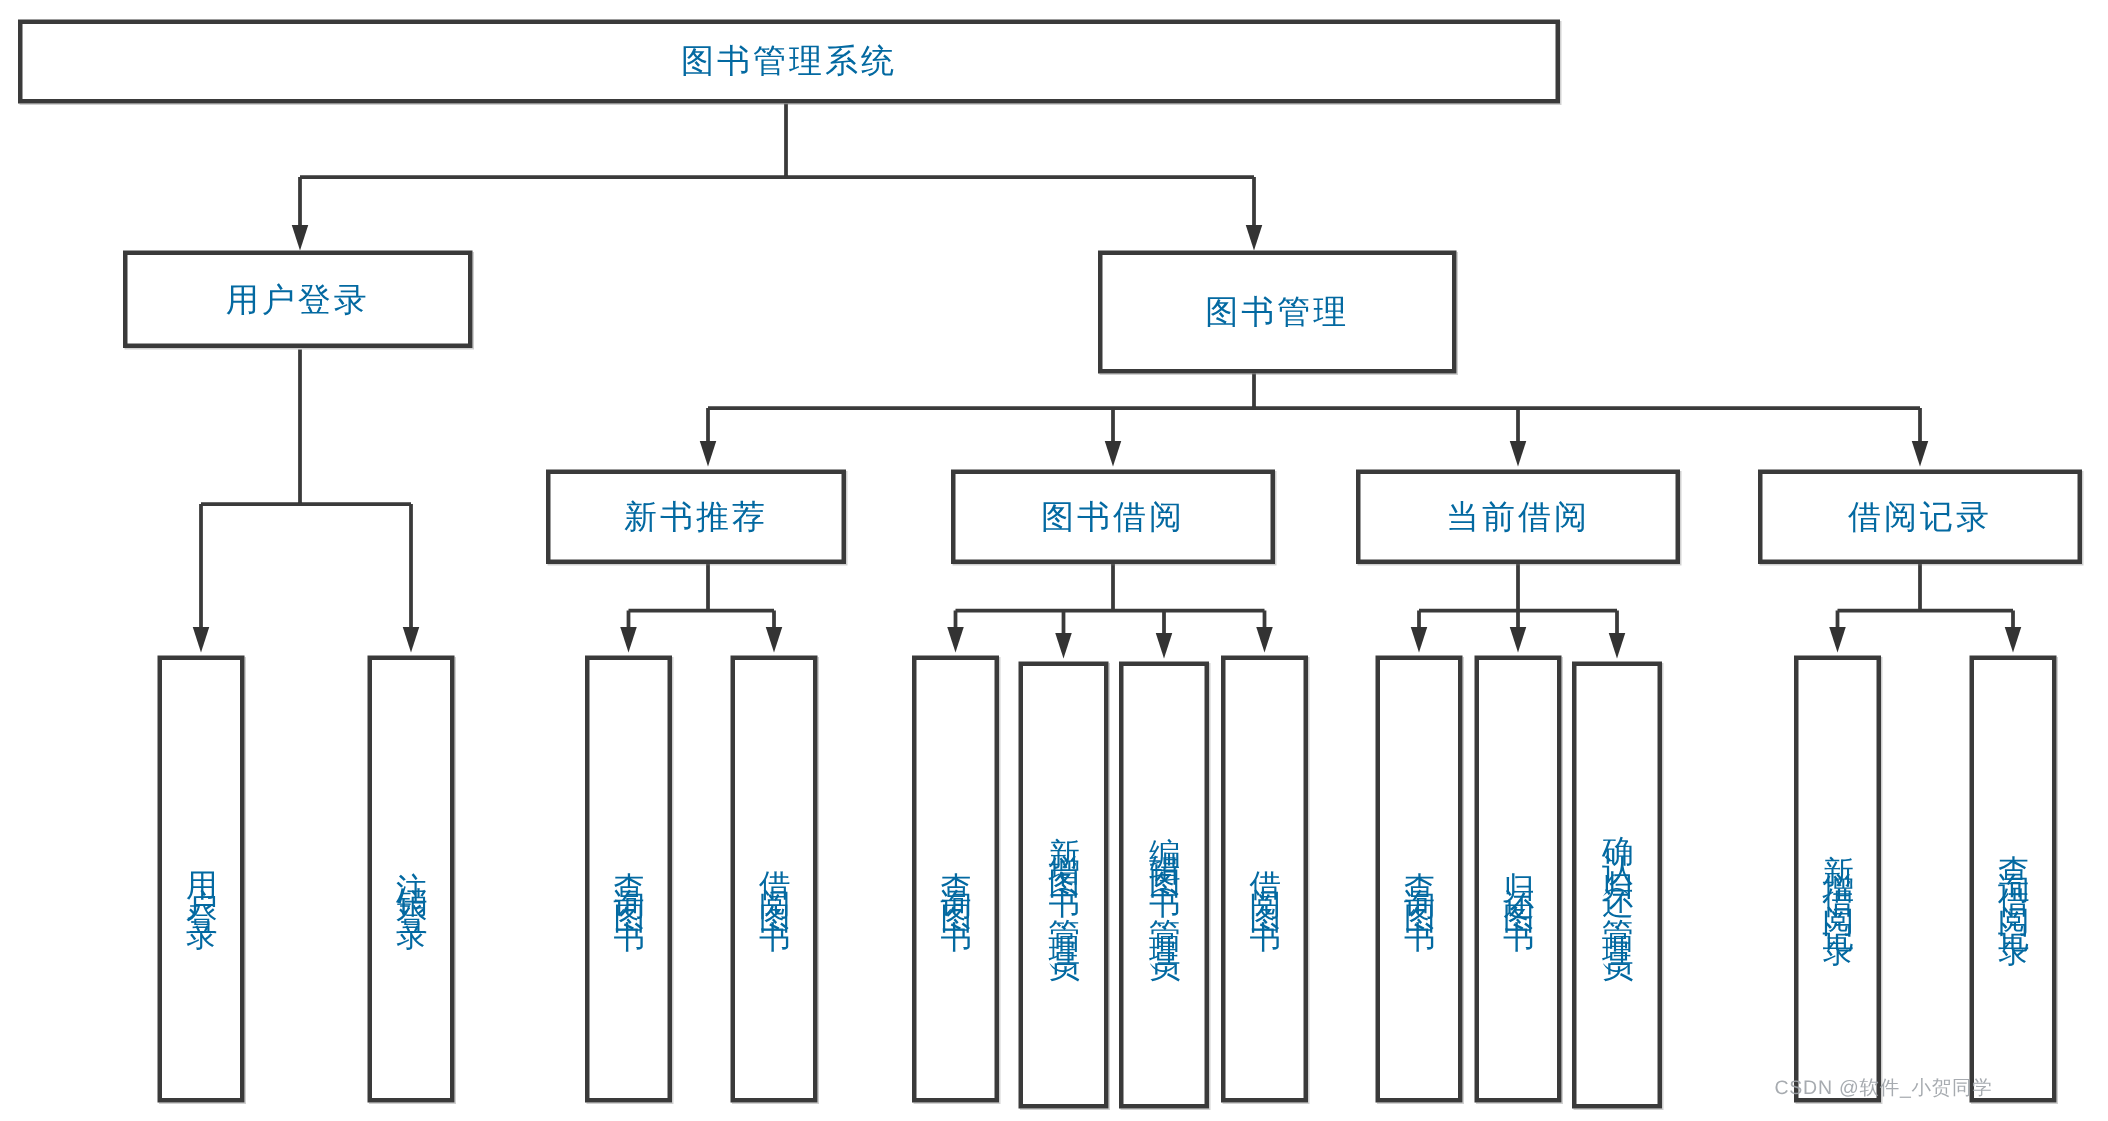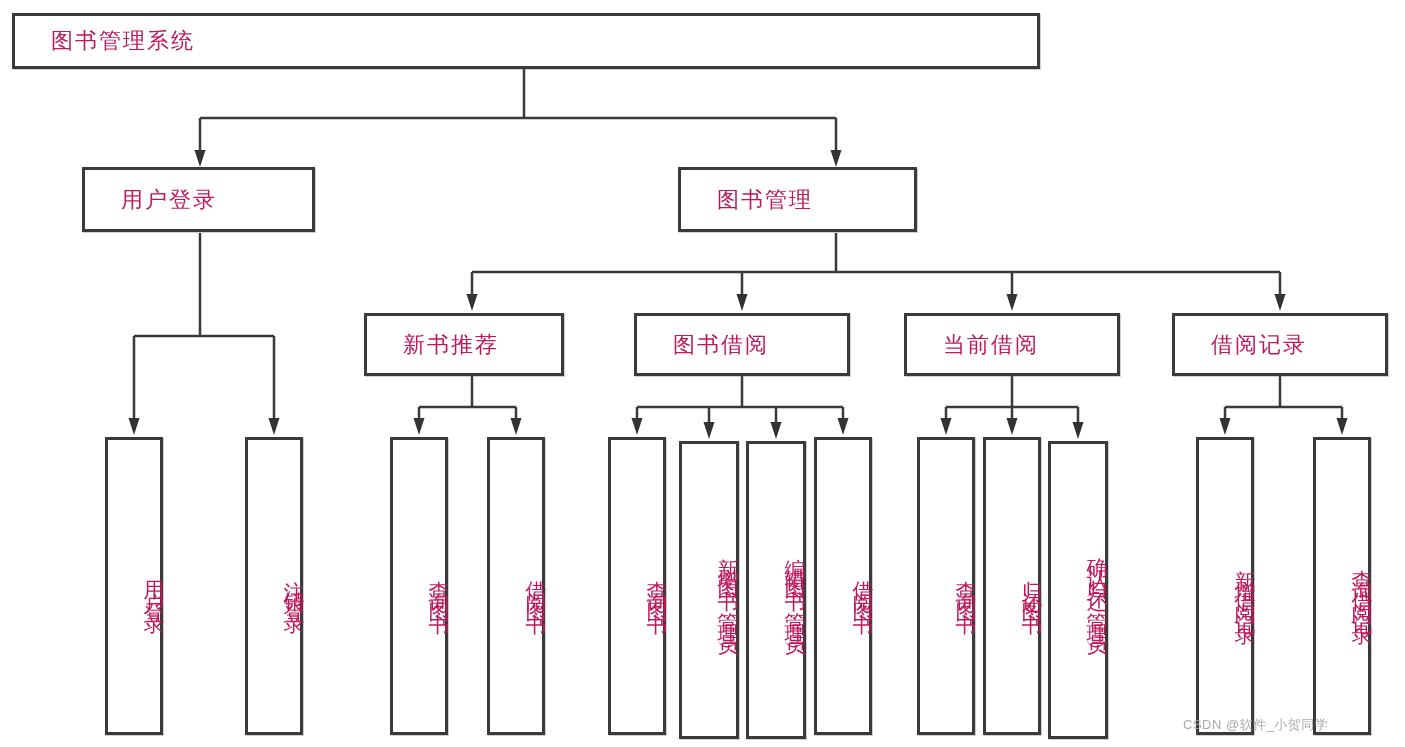--- a/index.html
+++ b/index.html
@@ -7,23 +7,23 @@
   #canvas{position:relative;width:1405px;height:747px;background:#ffffff;overflow:hidden;}
   #connectors{position:absolute;left:0;top:0;width:1405px;height:747px;pointer-events:none;}
 
   .node{
     position:absolute;
     box-sizing:border-box;
     background:#ffffff;
     border:3px solid #3a3a3a;
     display:flex;
     align-items:center;
-    color:#be185d;
+    justify-content:center;
+    color:#0369a1;
     box-shadow:1px 1px 0 rgba(120,120,120,.35);
-    padding-left:36px;
   }
   .node.h span{
     font-size:22px;
     letter-spacing:2px;
     white-space:nowrap;
     line-height:1;
   }
   .node.v span{
     writing-mode:vertical-rl;
     font-size:21px;
@@ -81,21 +81,21 @@
     </g>
   </svg>
 
   <div class="node h" style="left:12px;top:13px;width:1028px;height:56px;">
     <span>图书管理系统</span>
   </div>
 
   <div class="node h" style="left:82px;top:167px;width:233px;height:65px;">
     <span>用户登录</span>
   </div>
-  <div class="node h" style="left:678px;top:167px;width:239px;height:65px;">
+  <div class="node h" style="left:732px;top:167px;width:239px;height:82px;">
     <span>图书管理</span>
   </div>
 
   <div class="node h" style="left:364px;top:313px;width:200px;height:63px;">
     <span>新书推荐</span>
   </div>
   <div class="node h" style="left:634px;top:313px;width:216px;height:63px;">
     <span>图书借阅</span>
   </div>
   <div class="node h" style="left:904px;top:313px;width:216px;height:63px;">

